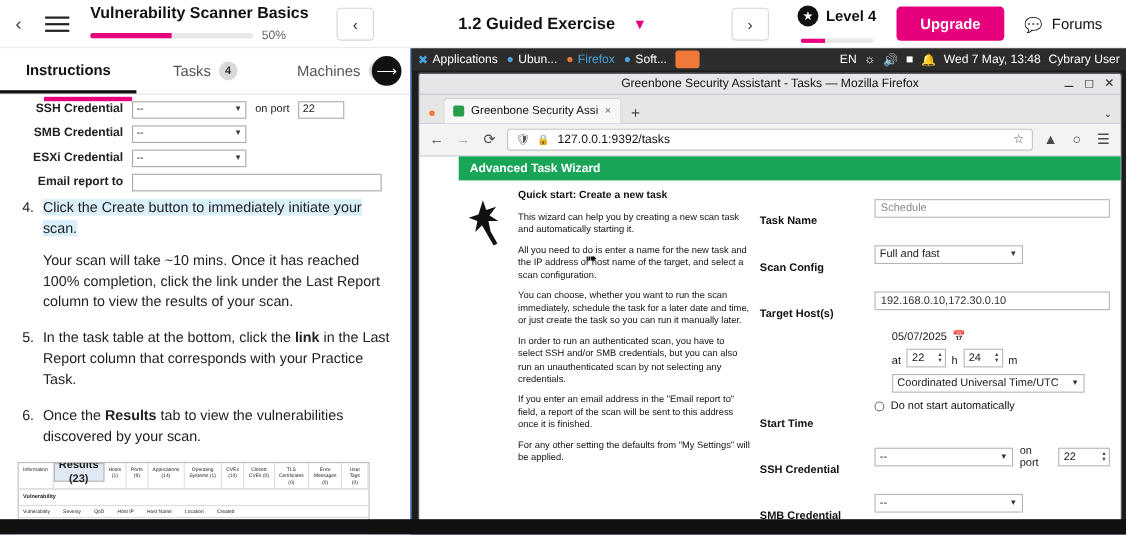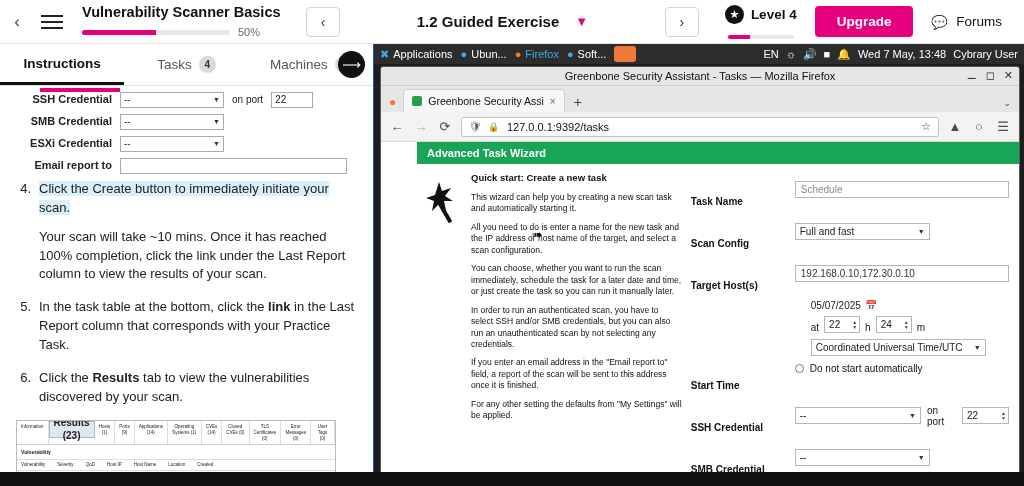--- a/index.html
+++ b/index.html
@@ -308,21 +308,21 @@
       </li>
       <li>
         <span class="num">5.</span>
         <span>
           <span>In the task table at the bottom, click the </span><span class="b">link</span><span> in the Last Report column that corresponds with your Practice Task.</span>
         </span>
       </li>
       <li>
         <span class="num">6.</span>
         <span>
-          <span>Click the </span><span class="b">Results</span><span> tab to view the vulnerabilities discovered by your scan.</span>
+          <span>Once the </span><span class="b">Results</span><span> tab to view the vulnerabilities discovered by your scan.</span>
         </span>
       </li>
     </ol>
 
     <div class="thumb">
       <div class="th-tabs">
         <div class="th-tab">Information</div>
         <div class="th-tab sel">Results (23)</div>
         <div class="th-tab">Hosts (1)</div>
         <div class="th-tab">Ports (9)</div>

